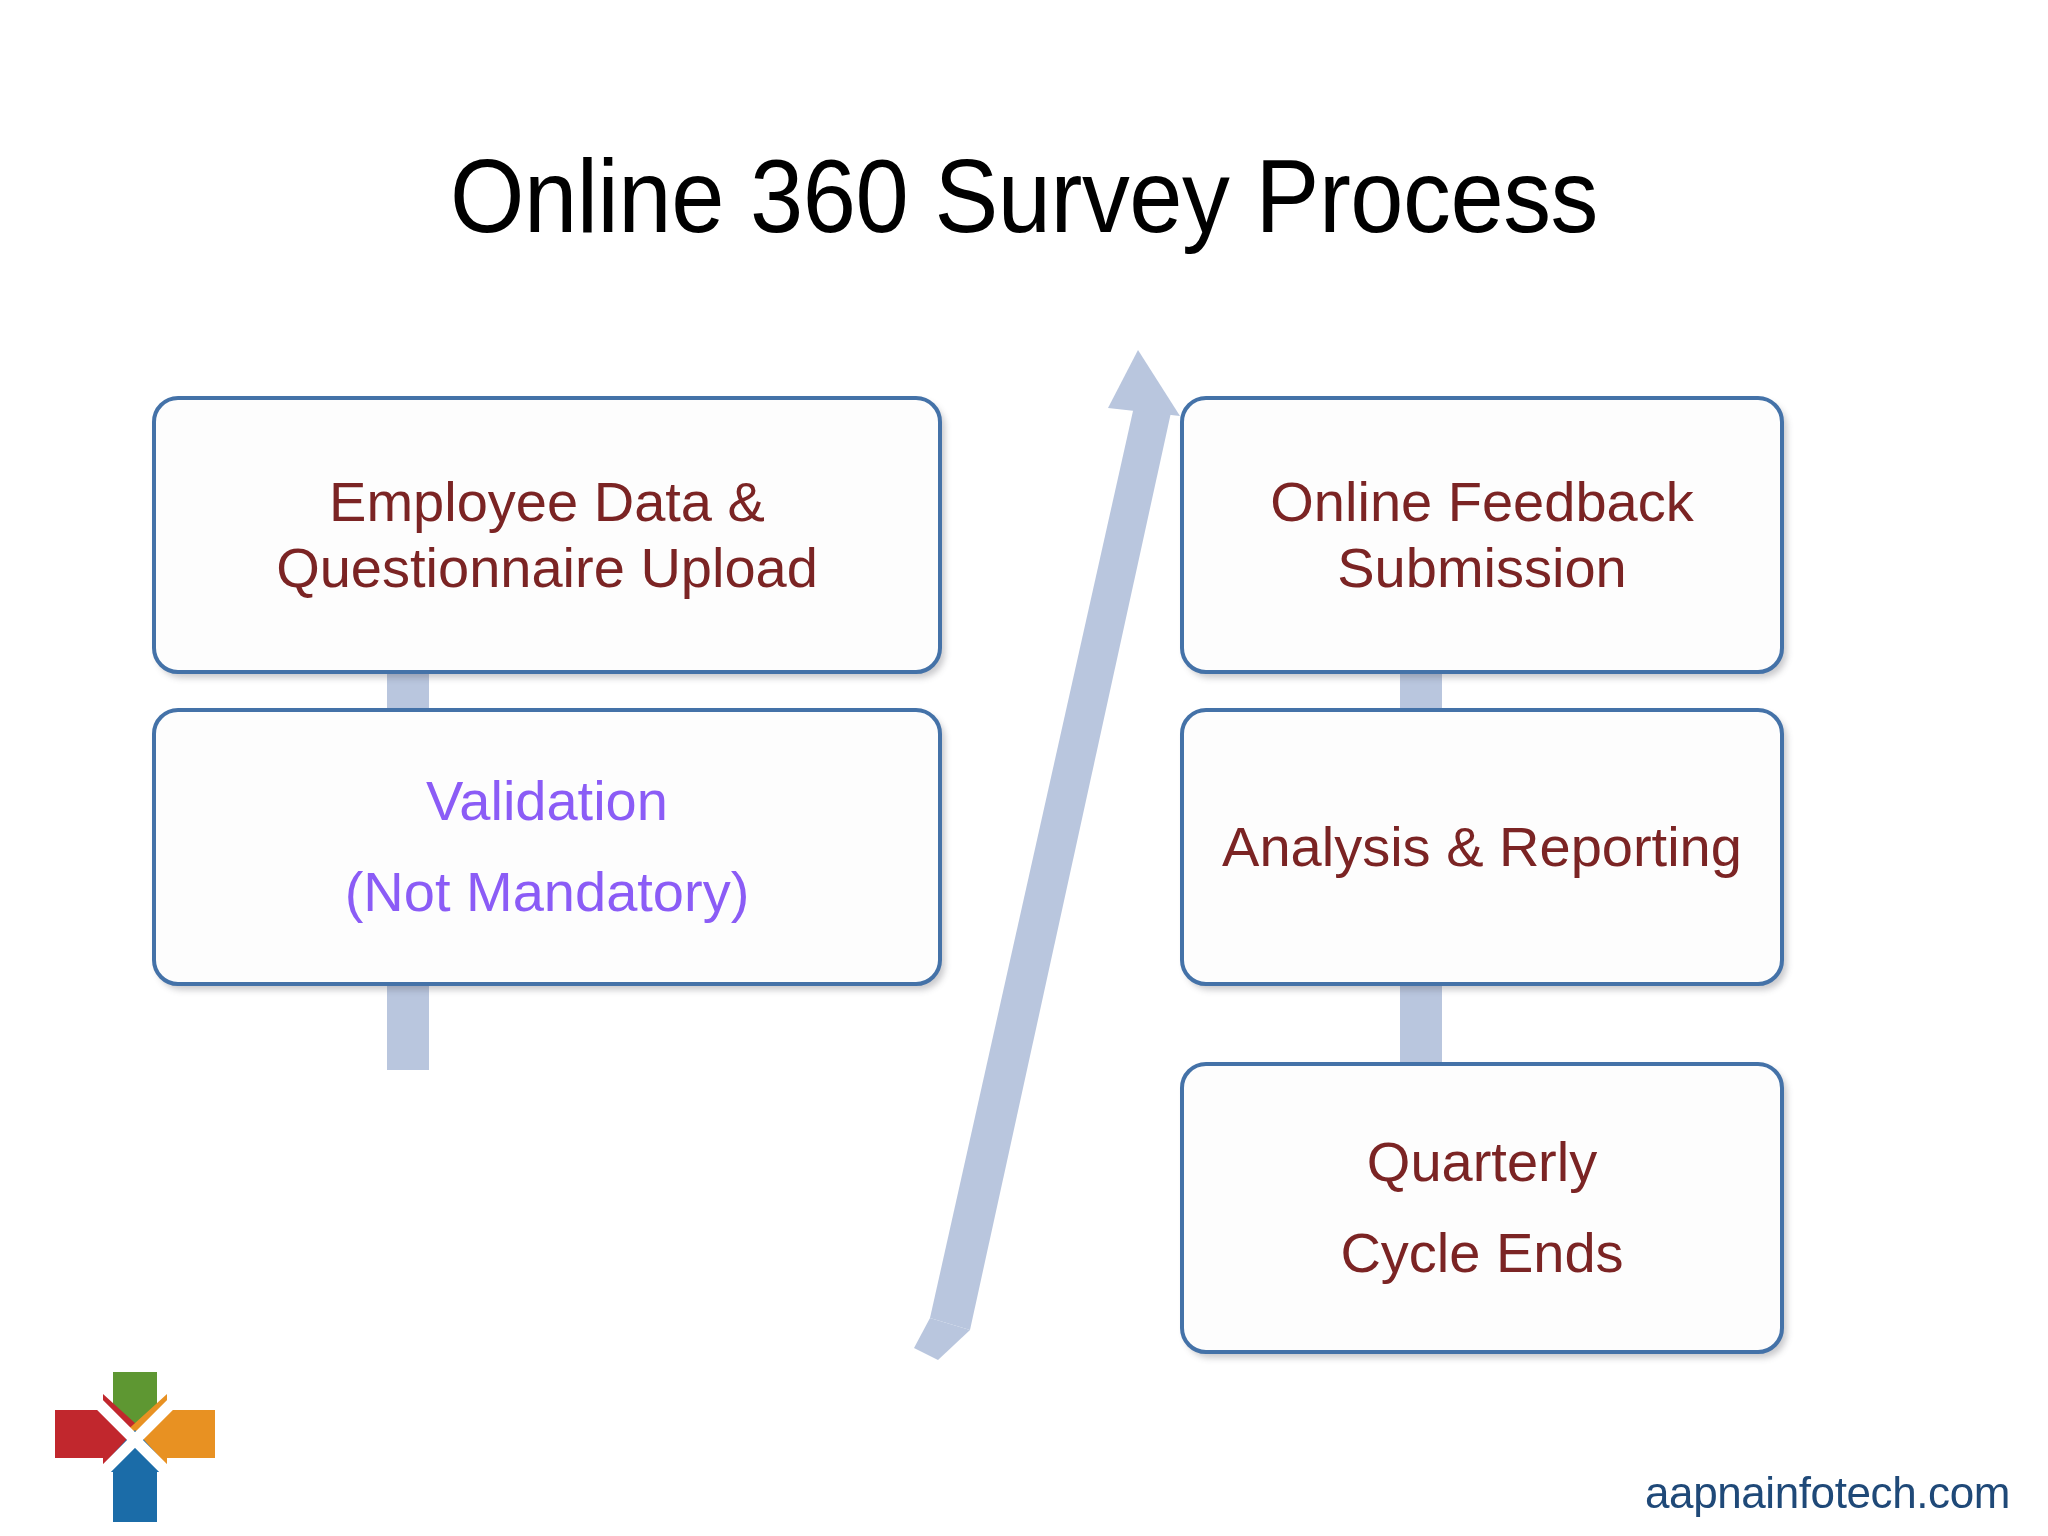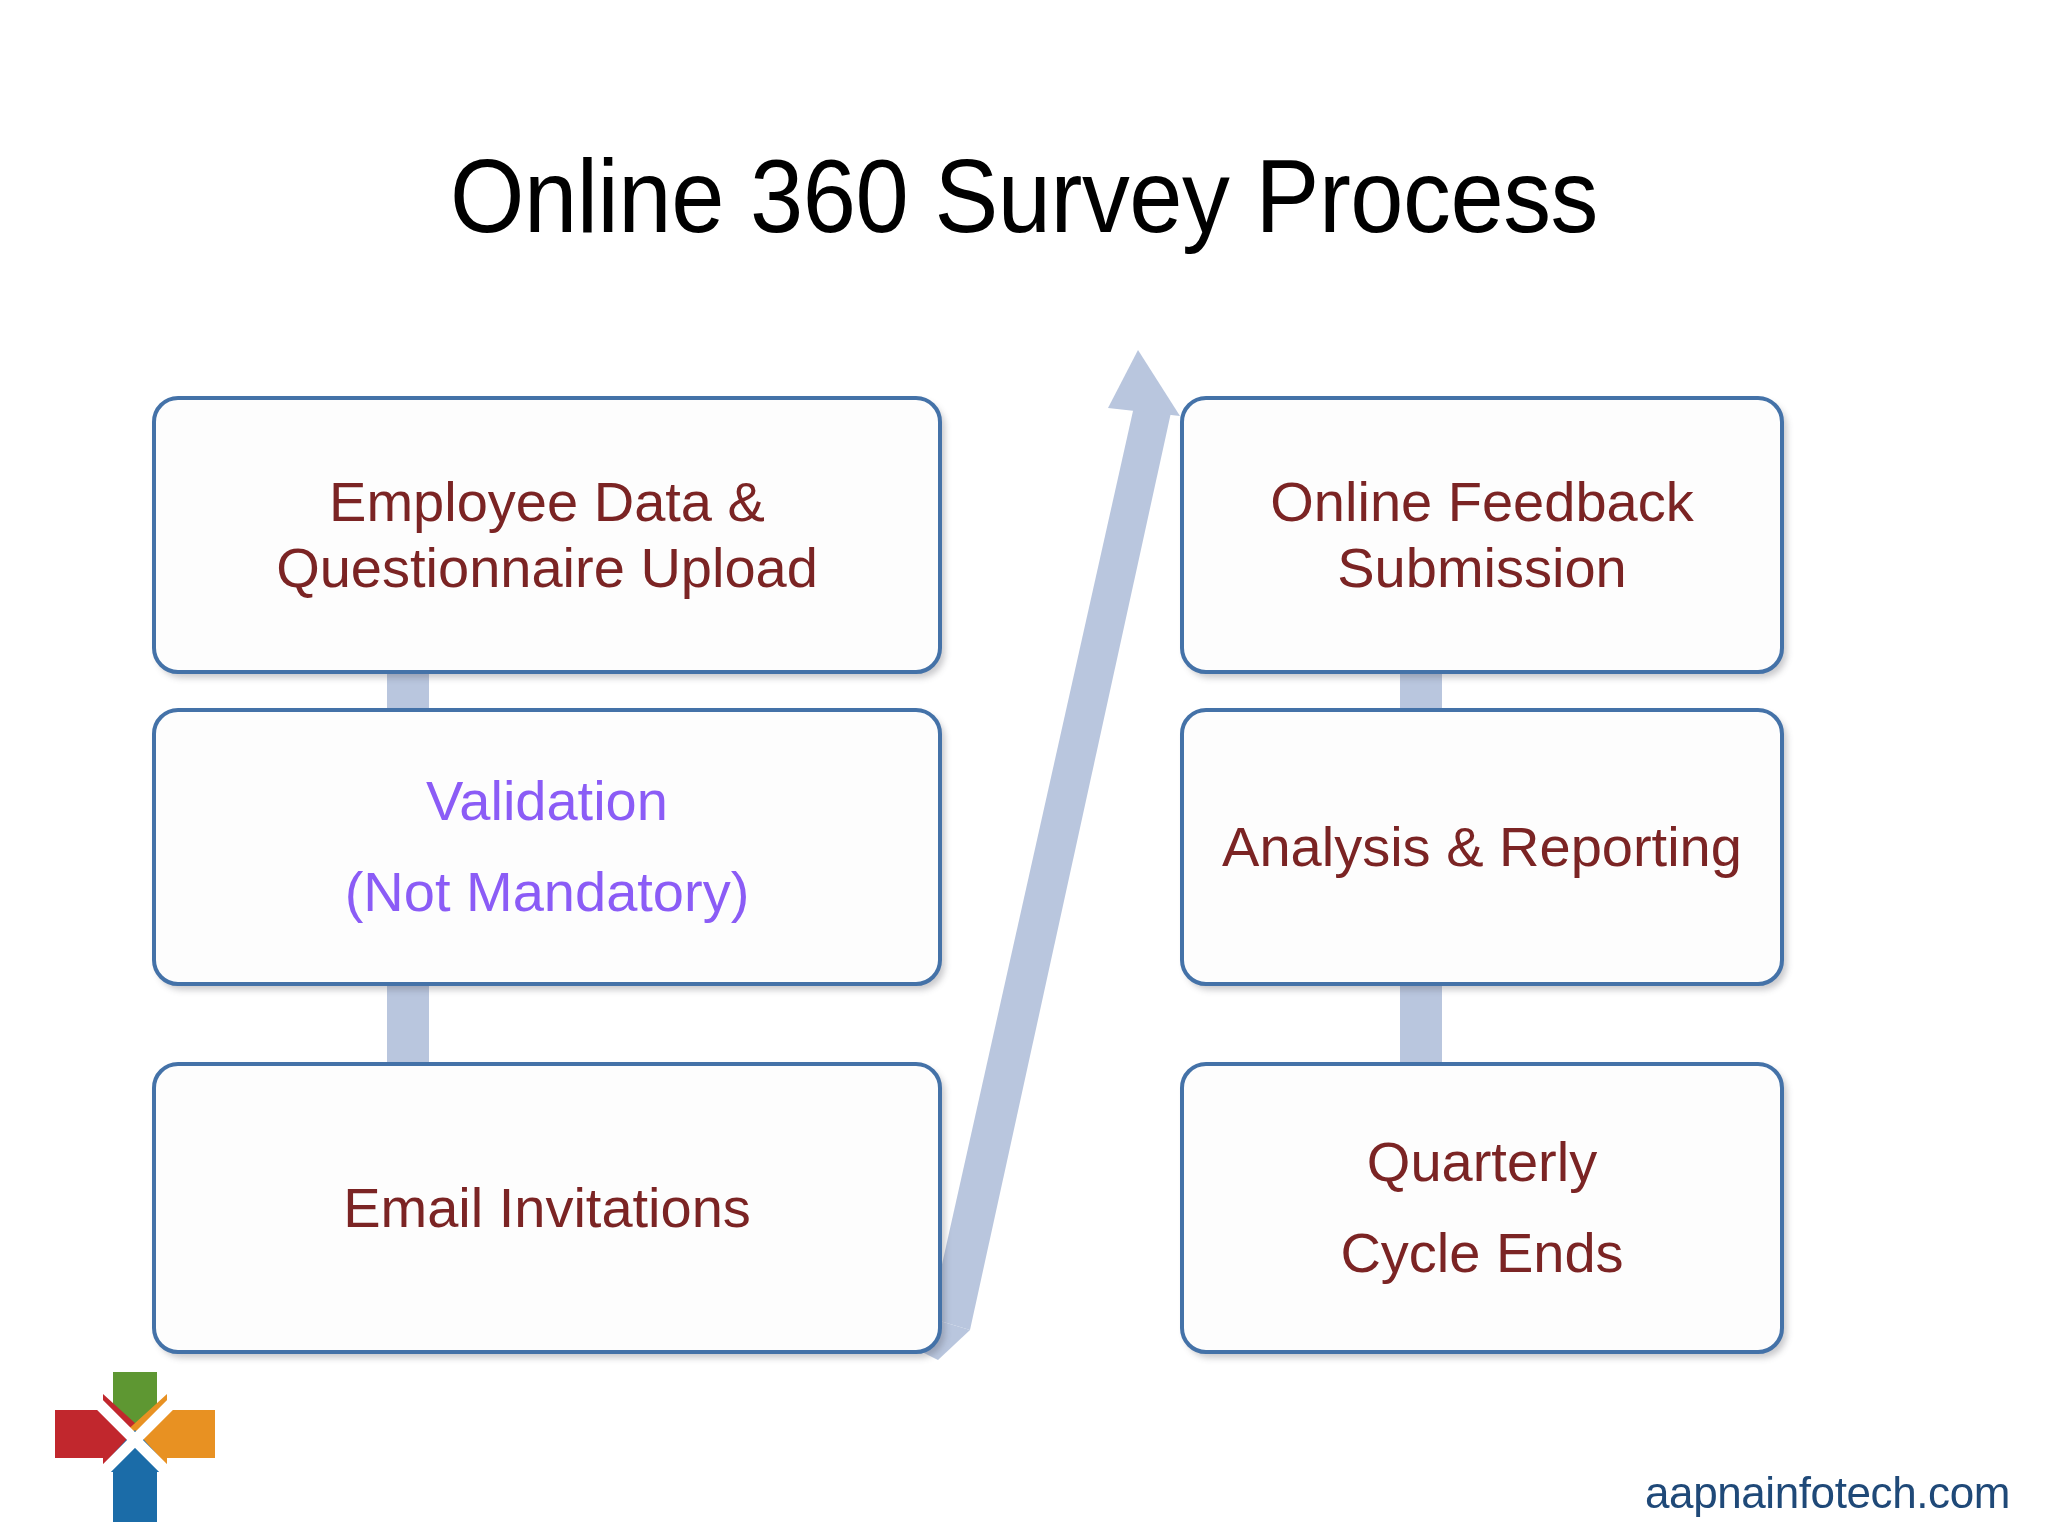--- a/index.html
+++ b/index.html
@@ -148,23 +148,20 @@
   <div class="node n-left r1">
     <span class="node-text">Employee Data &amp;
 Questionnaire Upload</span>
   </div>
 
   <div class="node n-left r2 green">
     <span class="node-text spaced">Validation
 (Not Mandatory)</span>
   </div>
 
-  <div class="node n-left r3">
-    <span class="node-text">Email Invitations</span>
-  </div>
 
   <div class="node n-right r1">
     <span class="node-text">Online Feedback
 Submission</span>
   </div>
 
   <div class="node n-right r2">
     <span class="node-text">Analysis &amp; Reporting</span>
   </div>
 

